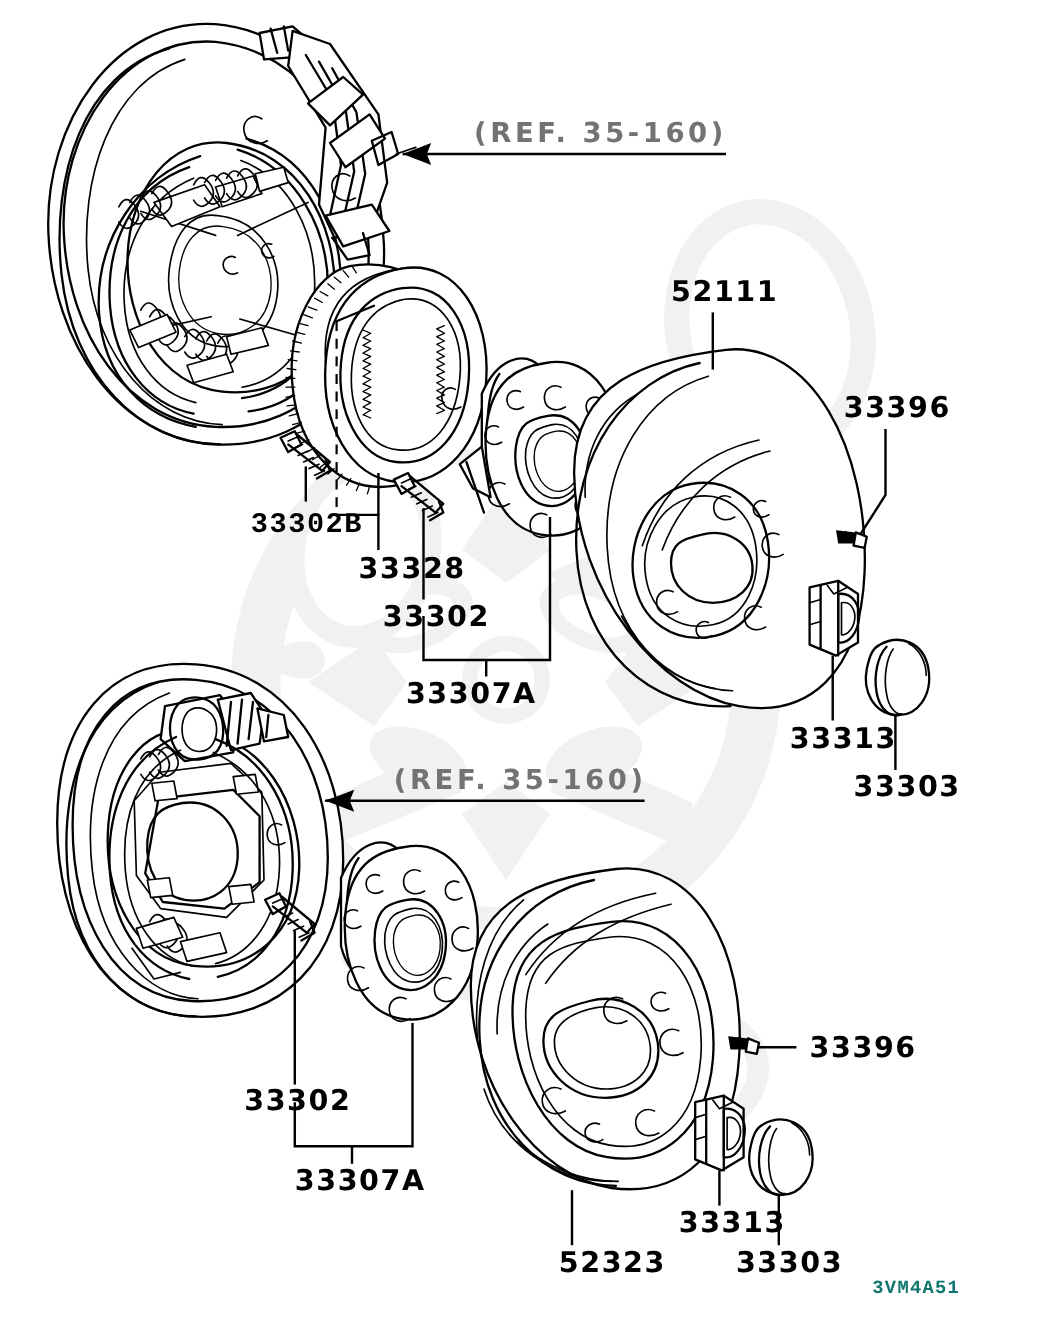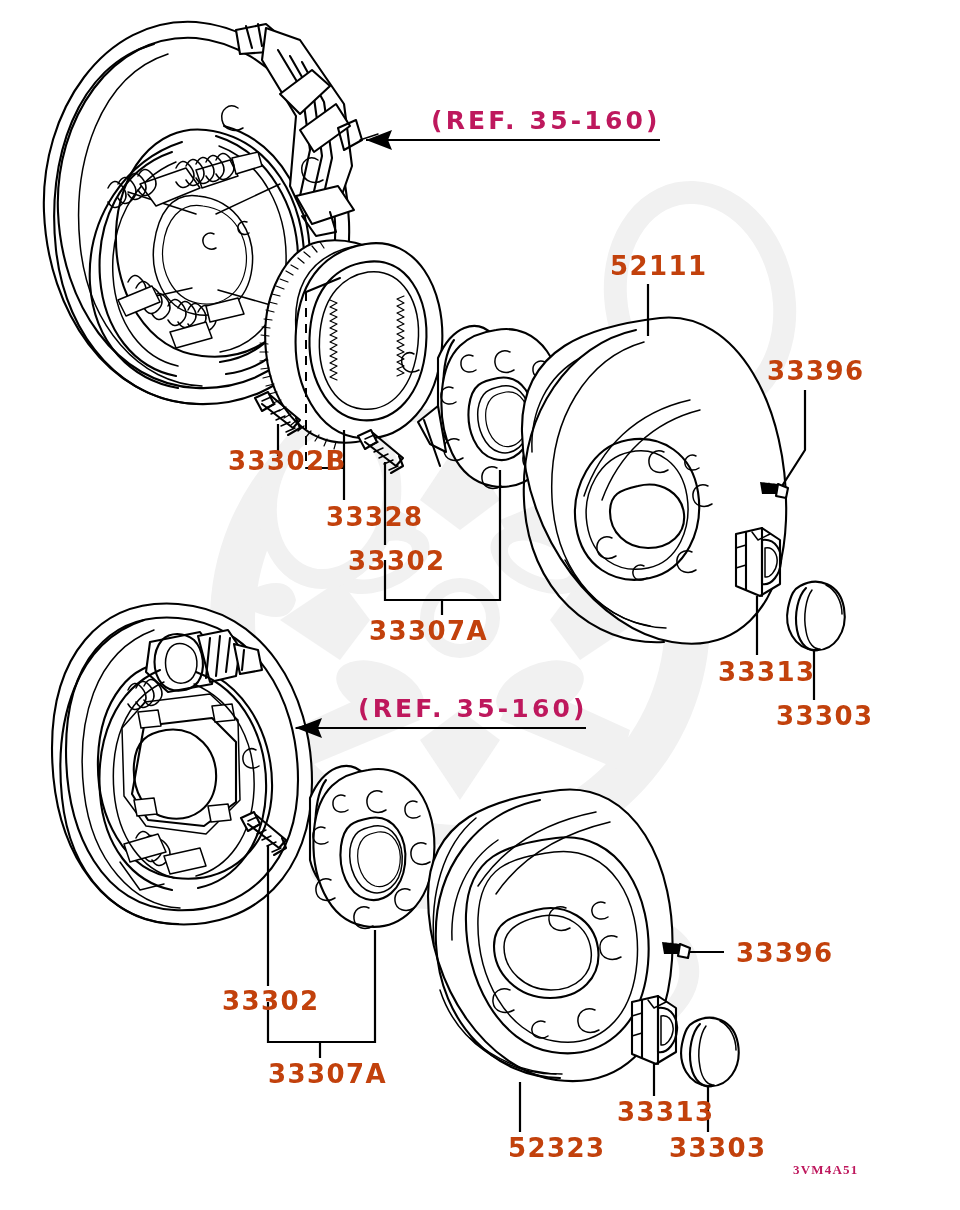--- a/index.html
+++ b/index.html
@@ -37,41 +37,41 @@
   .leader { fill: none; stroke: #000; stroke-width: 2.2; stroke-linecap: butt; }
   .dash { fill: none; stroke: #000; stroke-width: 2.0; stroke-dasharray: 9 7; stroke-linecap: butt; }
   .wm { fill: #f1f1f1; stroke: none; }
 
   .lbl {
     position: absolute;
     font-family: "DejaVu Sans", sans-serif;
     font-size: 26px;
     font-weight: 700;
     letter-spacing: 1.4px;
-    color: #c2410c;
+    color: #000000;
     white-space: nowrap;
     line-height: 1;
   }
   .ref {
     position: absolute;
     font-family: "DejaVu Sans", sans-serif;
     font-size: 25px;
     font-weight: 700;
     letter-spacing: 3.2px;
-    color: #be185d;
+    color: #737373;
     white-space: nowrap;
     line-height: 1;
   }
   .code {
     position: absolute;
-    font-family: Liberation Serif, serif;
-    font-size: 13px;
+    font-family: Liberation Mono, monospace;
+    font-size: 17px;
     font-weight: 700;
     letter-spacing: 1.2px;
-    color: #be185d;
+    color: #0f766e;
     white-space: nowrap;
     line-height: 1;
   }
 </style>
 </head>
 <body>
 
 <div id="diagram-root">
 
   <svg class="sheet" viewBox="0 0 960 1210">
@@ -563,21 +563,21 @@
 
       <path class="leader" d="M520 1082 L520 1132"></path>
 
       <path class="leader" d="M654 1064 L654 1096"></path>
 
       <path class="leader" d="M708 1086 L708 1132"></path>
     </g>
 
   </svg>
 
-  <div class="lbl" style="left:228px; top:448px;">33302B</div>
+  <div class="lbl" style="left:228px; top:464px;font-family:Liberation Mono, monospace;">33302B</div>
 
   <div class="lbl" style="left:302px; top:504px;margin-left:24px;">33328</div>
 
   <div class="lbl" style="left:348px; top:548px;">33302</div>
 
   <div class="lbl" style="left:369px; top:618px;">33307A</div>
 
   <div class="lbl" style="left:610px; top:253px;">52111</div>
 
   <div class="lbl" style="left:767px; top:358px;">33396</div>

